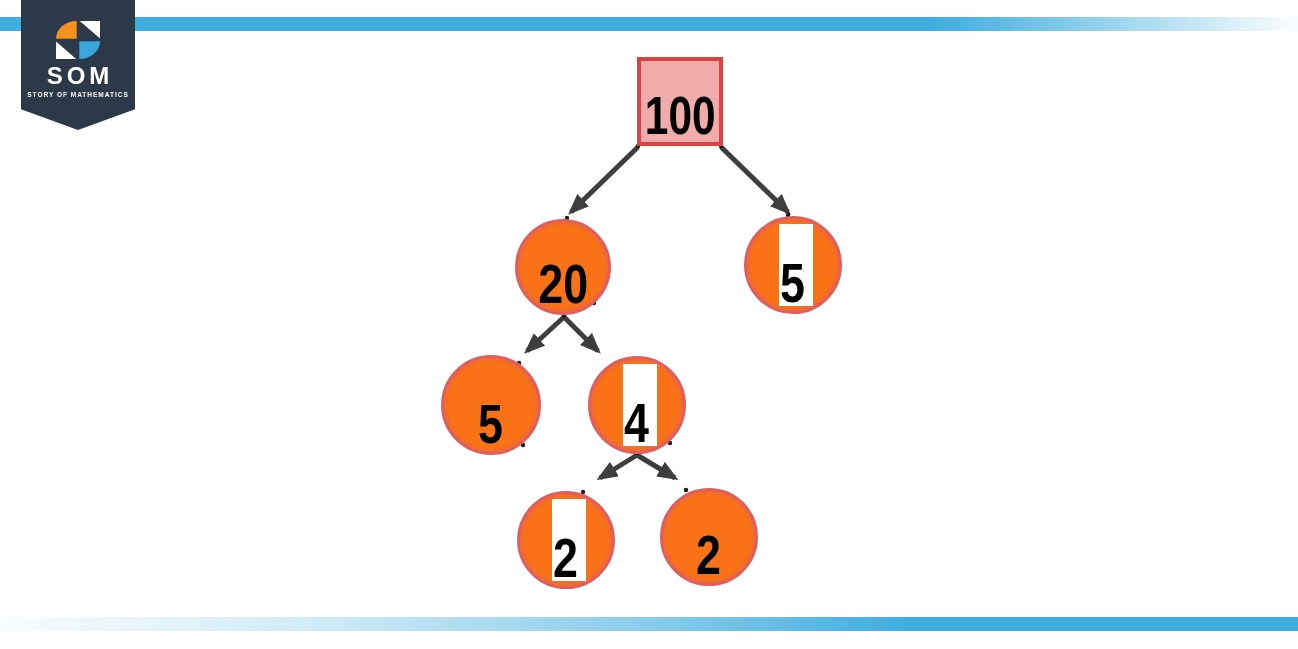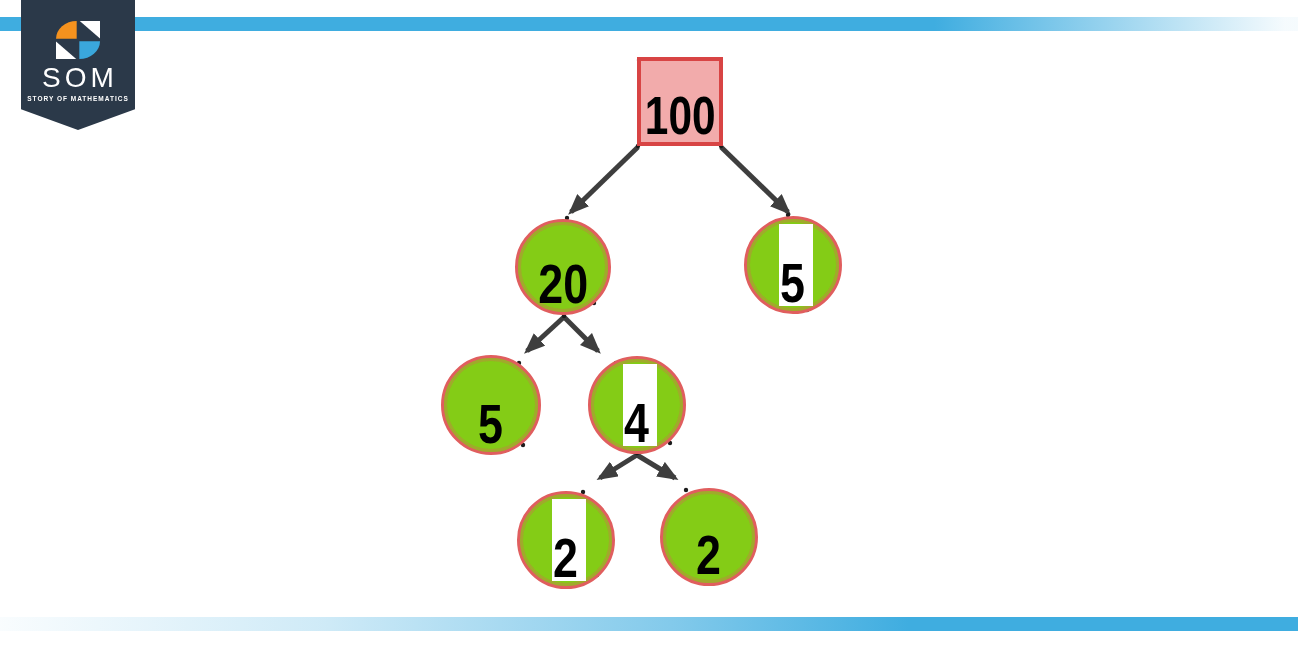--- a/index.html
+++ b/index.html
@@ -17,35 +17,35 @@
   }
   
   .banner {
     position:absolute; left:21px; top:0; width:114px; height:130px;
     background:#2b3949;
     clip-path:polygon(0 0, 100% 0, 100% 84%, 50% 100%, 0 84%);
     display:flex; flex-direction:column; align-items:center; z-index:5;
   }
   .logo-mark { margin-top:21px; display:block; }
   .brand-name {
-    color:#ffffff; font-size:28px; font-weight:normal; letter-spacing:4px;
+    color:#ffffff; font-size:24px; font-weight:bold; letter-spacing:4px;
     margin-top:5px; margin-left:4px; line-height:1;
   }
   .brand-tagline {
     color:#ffffff; font-size:6.5px; font-weight:bold; letter-spacing:1px;
     margin-top:4px; line-height:1; white-space:nowrap;
   }
   
   .node {
     position:absolute; box-sizing:border-box;
     display:flex; align-items:flex-end; justify-content:center;
   }
   .node.circle {
     border-radius:50%;
-    background:#84cc16;
+    background:#f97316;
     border:3px solid #e05e5e;
     box-shadow: inset 0 0 0 3px rgba(224,94,94,0.30);
   }
   .node.square {
     background:#f2abab;
     border:4px solid #d84444;
   }
   .stripe { position:absolute; background:#ffffff; }
   .node-value {
     position:relative; z-index:2; color:#000;

